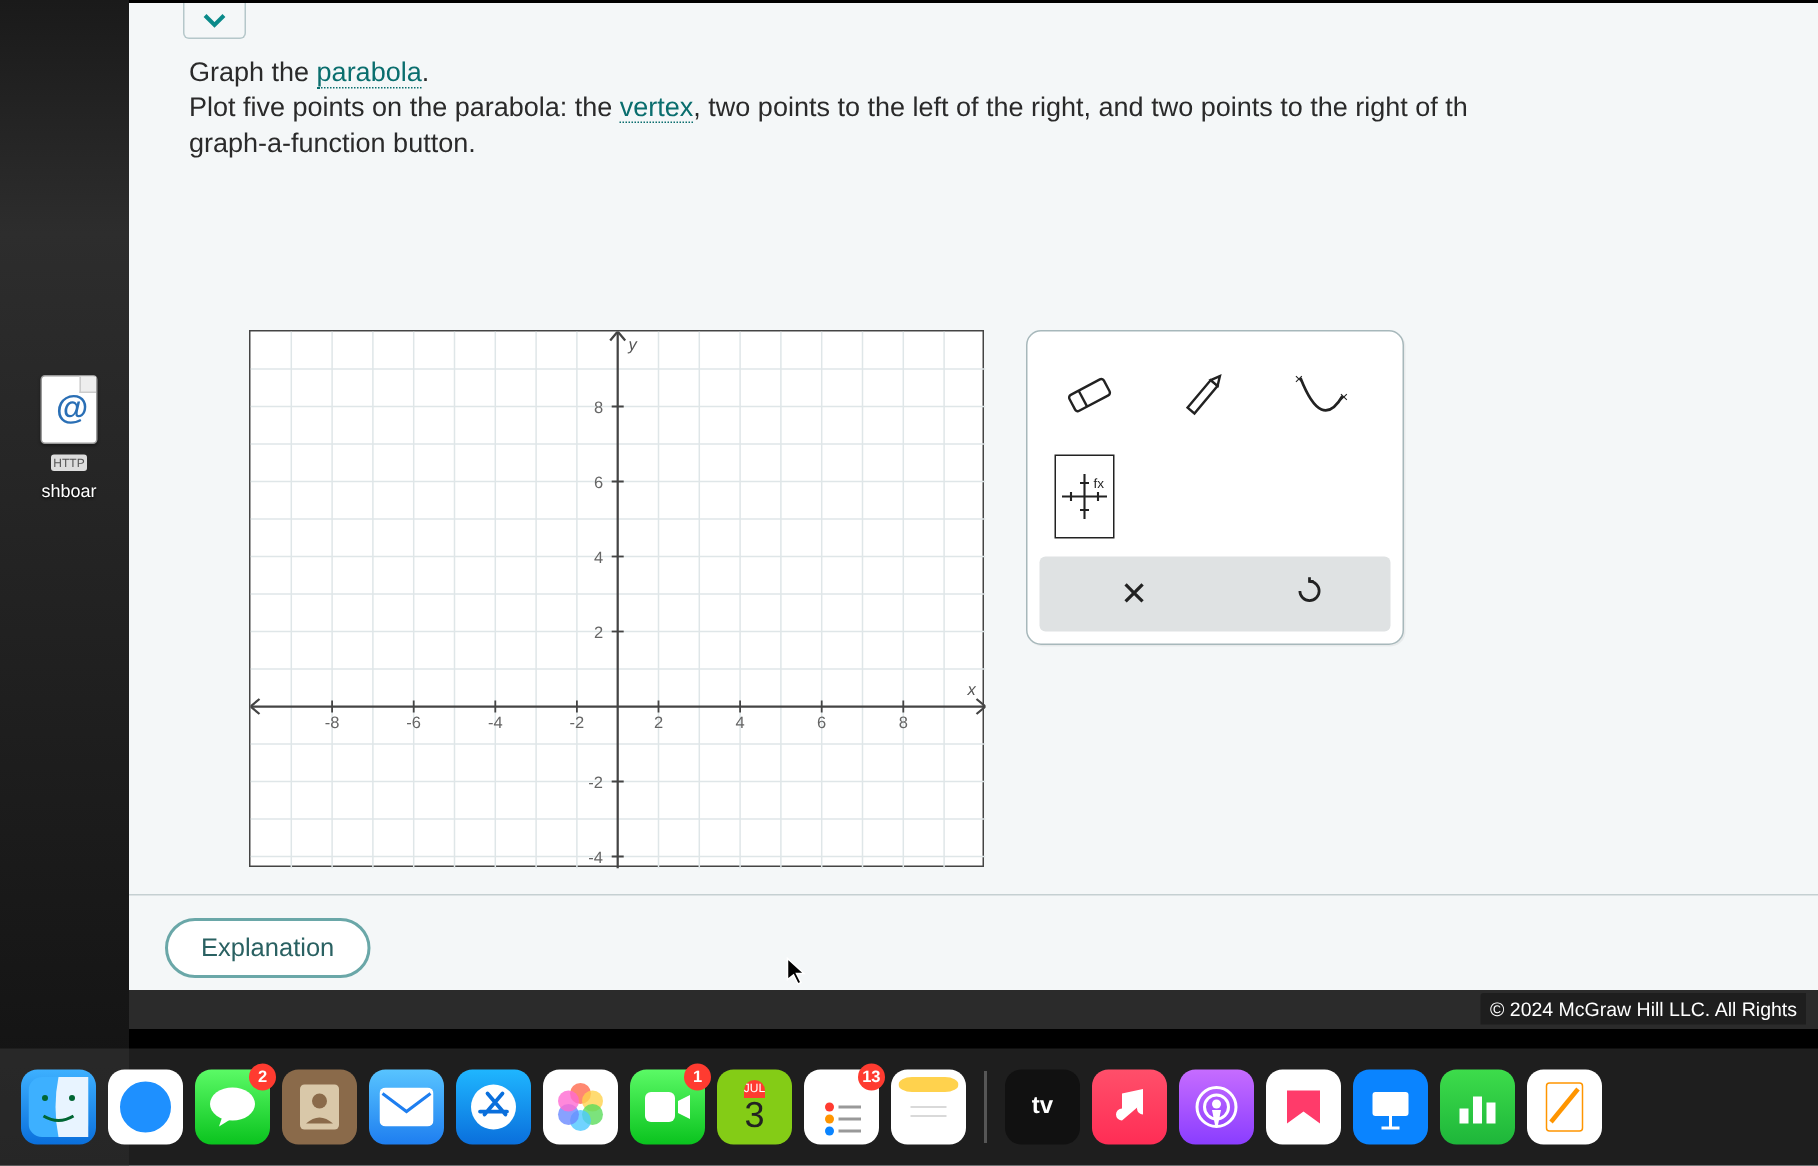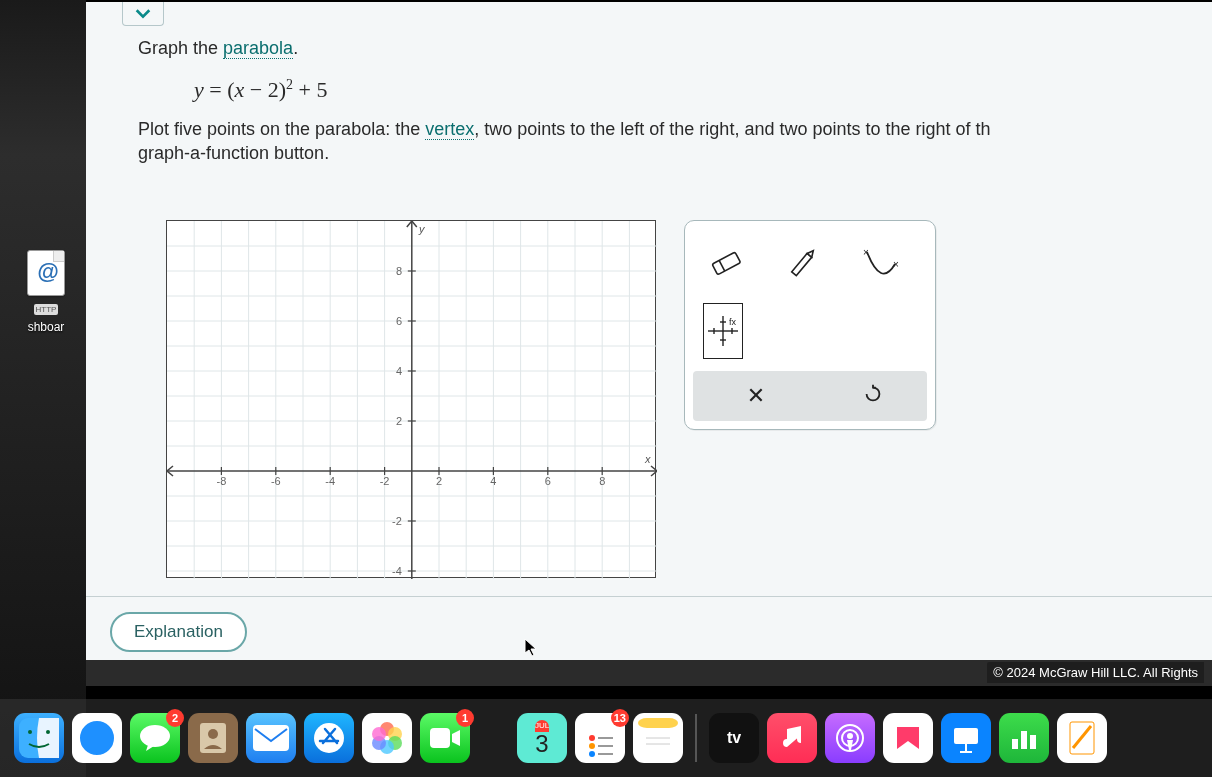--- a/index.html
+++ b/index.html
@@ -13,21 +13,21 @@
   .desktop-icon .paper::before { content:""; position:absolute; top:0; right:0; width:10px; height:10px; background:#eee; border-left:1px solid #ccc; border-bottom:1px solid #ccc;}
   .desktop-icon .at { font-size: 22px; font-style: italic; color: #2a6fb5; position: absolute; top: 8px; left: 9px; font-weight: bold;}
   .desktop-icon .http { background:#ddd; color:#555; font-size:8px; padding:1px 2px; border-radius:2px; display:inline-block; margin-top:-2px;}
   .desktop-icon .label { color: #fff; font-size: 12px; text-shadow: 0 1px 2px #000; margin-top:4px;}
 
   
   .main { position: absolute; left: 86px; top: 0; right: 0; height: 686px; background: #f4f7f8; border-top: 2px solid #000; overflow: hidden;}
   .chevron-box { position: absolute; left: 36px; top: -2px; width: 42px; height: 26px; background: #f4f7f8; border: 1px solid #b5c7ca; border-top: none; border-radius: 0 0 4px 4px; display:flex; align-items:center; justify-content:center;}
   .chevron-box svg { width: 18px; height: 14px; stroke: #0a8a8a; stroke-width: 3; fill: none; }
 
-  .question { position: absolute; left: 52px; top: 36px; right: 10px; color: #2a2a2a; }
+  .question { position: absolute; left: 40px; top: 36px; right: 10px; color: #2a2a2a; }
   .q-line1 { font-size: 18px; }
   .q-line1 .linked { color: #0a6e6e; border-bottom: 1px dotted #0a6e6e; }
   .equation { font-family: "Times New Roman", serif; font-size: 22px; font-style: italic; margin: 18px 0 14px 56px; }
   .equation .sup { font-size: 14px; vertical-align: super; }
   .q-line3 { font-size: 18px; line-height: 24px; }
   .q-line3 .linked { color: #0a6e6e; border-bottom: 1px dotted #0a6e6e; margin-top: 20px; }
 
   
   .graph { position: absolute; left: 80px; top: 218px; width: 490px; height: 358px; background: #fff; border: 1px solid #444; }
 
@@ -63,21 +63,21 @@
 
   
   .finder{background:linear-gradient(180deg,#3db0ff,#0a6fdc);}
   .safari{background:#fff;}
   .messages{background:linear-gradient(180deg,#5bfa66,#0ac31e);}
   .contacts{background:#8a6a4a;}
   .mail{background:linear-gradient(180deg,#58c4ff,#1e7ef0);}
   .appstore{background:linear-gradient(180deg,#1fb6ff,#0a6fdc);}
   .photos{background:#fff;}
   .facetime{background:linear-gradient(180deg,#5bfa66,#0ac31e);}
-  .calendar{background:#5eead4; color:#333;margin-left:39px;}
+  .calendar{background:#84cc16; color:#333;}
   .reminders{background:#fff;align-items:flex-end;}
   .notes{background:#fff;}
   .tv{background:#111;}
   .music{background:linear-gradient(180deg,#ff4f6a,#ff2d55);}
   .podcasts{background:linear-gradient(180deg,#c66cff,#8a3dff);}
   .news{background:#fff;}
   .keynote{background:#0a84ff;}
   .numbers{background:linear-gradient(180deg,#3ddc4b,#1eb63a);}
   .pages{background:#fff;}
 
@@ -101,23 +101,20 @@
 <div class="main">
   <div class="chevron-box">
     <svg viewBox="0 0 20 14">
         <polyline points="3,4 10,11 17,4"></polyline>
       </svg>
   </div>
 
   <div class="question">
     <div class="q-line1">
       <span>Graph the </span><span class="linked">parabola</span><span>.</span>
-    </div>
-    <div class="equation">
-      <span>y</span><span style="font-style:normal"> = (</span><span>x</span><span style="font-style:normal"> − 2)</span><span class="sup" style="font-style:normal">2</span><span style="font-style:normal"> + 5</span>
     </div>
     <div class="q-line3">
       <span>Plot five points on the parabola: the </span><span class="linked">vertex</span><span>, two points to the left of the right, and two points to the right of th</span><br>
       <span>graph-a-function button.</span>
     </div>
   </div>
 
   <div class="graph">
     <svg width="490" height="358" viewBox="0 0 490 358">
 

